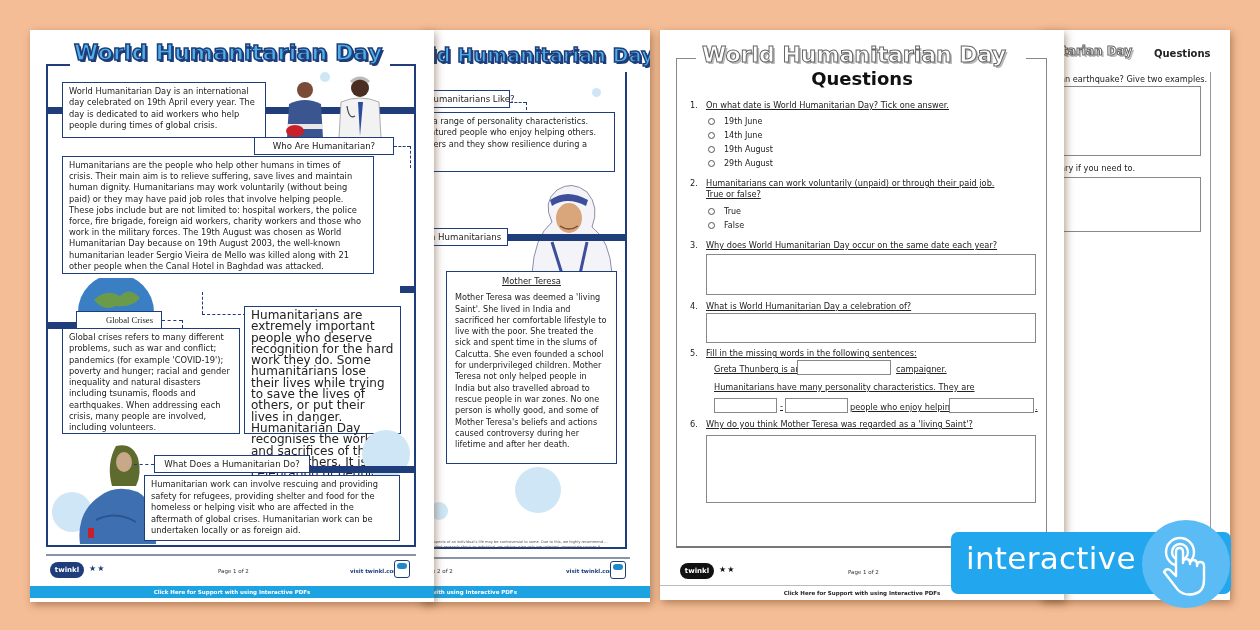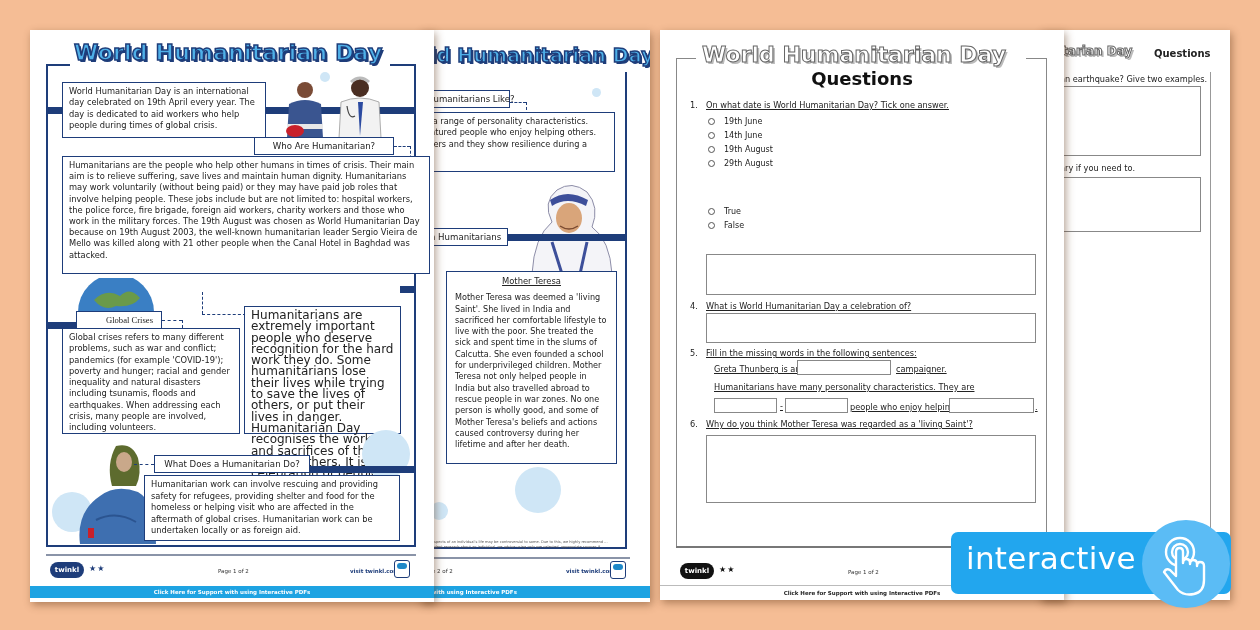--- a/index.html
+++ b/index.html
@@ -123,21 +123,21 @@
     <path d="M83 26 L85 60 L88 26 Z" fill="#2b4aa0"></path>
     <path d="M72 30 Q74 44 80 40" stroke="#444" stroke-width="1.2" fill="none"></path>
   </svg>
 
   <div class="bar" style="left:16px; top:152px; width:370px; height:0;"></div>
   <div class="tab" style="left:224px; top:107px; width:140px; text-align:center;">
     <span>Who Are Humanitarian?</span>
   </div>
   <div class="dash" style="left:364px; top:116px; width:16px;"></div>
   <div class="vdash" style="left:380px; top:116px; height:22px;"></div>
-  <div class="box" style="left:32px; top:126px; width:368px; height:118px; font-size:8.3px; line-height:11.2px;">
+  <div class="box" style="left:32px; top:126px; width:312px; height:118px; font-size:8.3px; line-height:11.2px;">
     <span>Humanitarians are the people who help other humans in times of crisis. Their main aim is to relieve suffering, save lives and maintain human dignity. Humanitarians may work voluntarily (without being paid) or they may have paid job roles that involve helping people. These jobs include but are not limited to: hospital workers, the police force, fire brigade, foreign aid workers, charity workers and those who work in the military forces. The 19th August was chosen as World Humanitarian Day because on 19th August 2003, the well-known humanitarian leader Sergio Vieira de Mello was killed along with 21 other people when the Canal Hotel in Baghdad was attacked.</span>
   </div>
 
   <svg class="illus" style="left:46px; top:248px;" width="80" height="34" viewBox="0 0 80 34">
     <path d="M2 34 A38 38 0 0 1 78 34 Z" fill="#3a7fc4"></path>
     <path d="M18 22 Q30 10 44 18 Q54 8 64 20 Q56 30 40 28 Q28 34 18 22 Z" fill="#6a9a4a"></path>
   </svg>
 
   <div class="bar" style="left:16px; top:292px; width:45px;"></div>
   <div class="bar" style="left:370px; top:256px; width:16px;"></div>
@@ -206,23 +206,30 @@
   <div style="position:absolute; left:0; width:404px; text-align:center; top:38px; font-size:18px; font-weight:bold; color:#111;">Questions</div>
 
   <div class="q" style="left:30px; top:70px;">
     <span class="qnum">1.</span><span>On what date is World Humanitarian Day? Tick one answer.</span>
   </div>
   <div class="opt" style="left:48px; top:87px;"><span class="radio"></span><span>19th June</span></div>
   <div class="opt" style="left:48px; top:101px;"><span class="radio"></span><span>14th June</span></div>
   <div class="opt" style="left:48px; top:115px;"><span class="radio"></span><span>19th August</span></div>
   <div class="opt" style="left:48px; top:129px;"><span class="radio"></span><span>29th August</span></div>
 
+  <div class="q" style="left:30px; top:148px;">
+    <span class="qnum">2.</span><span>Humanitarians can work voluntarily (unpaid) or through their paid job.</span><br>
+    <span class="qnum"></span><span>True or false?</span>
+  </div>
   <div class="opt" style="left:48px; top:177px;"><span class="radio"></span><span>True</span></div>
   <div class="opt" style="left:48px; top:191px;"><span class="radio"></span><span>False</span></div>
 
+  <div class="q" style="left:30px; top:210px;">
+    <span class="qnum">3.</span><span>Why does World Humanitarian Day occur on the same date each year?</span>
+  </div>
   <div class="ans" style="left:46px; top:224px; width:330px; height:41px;"></div>
 
   <div class="q" style="left:30px; top:271px;">
     <span class="qnum">4.</span><span>What is World Humanitarian Day a celebration of?</span>
   </div>
   <div class="ans" style="left:46px; top:283px; width:330px; height:30px;"></div>
 
   <div class="q" style="left:30px; top:318px;">
     <span class="qnum">5.</span><span>Fill in the missing words in the following sentences:</span>
   </div>

